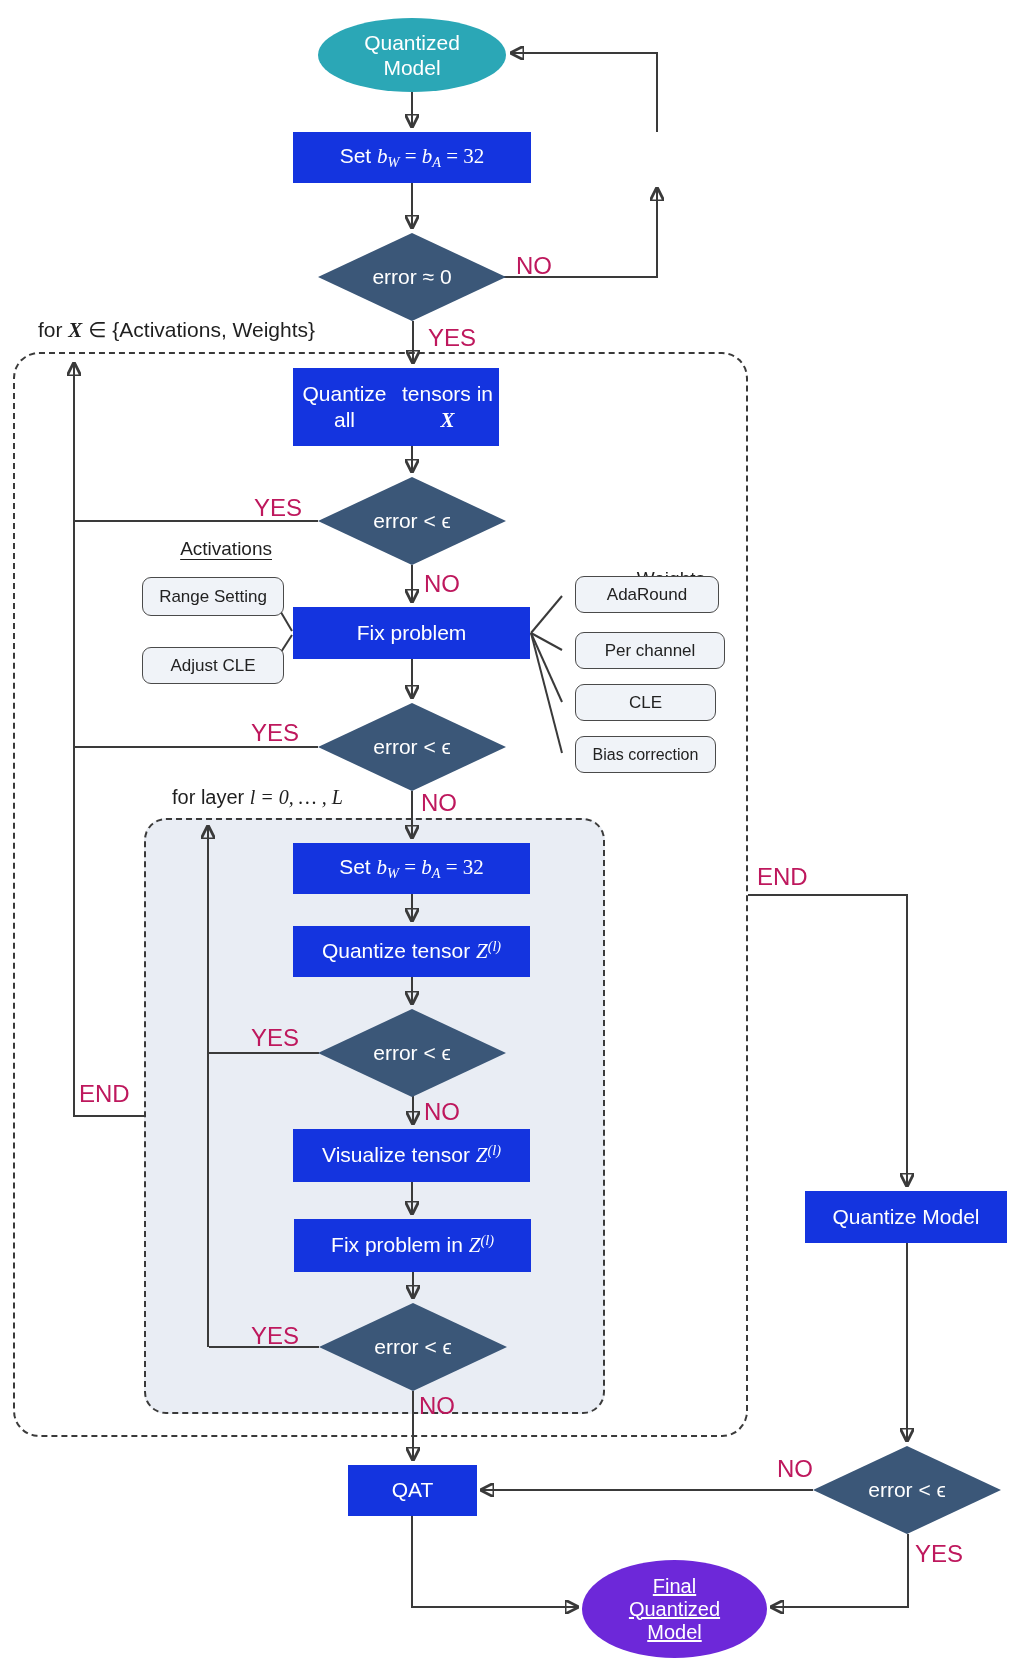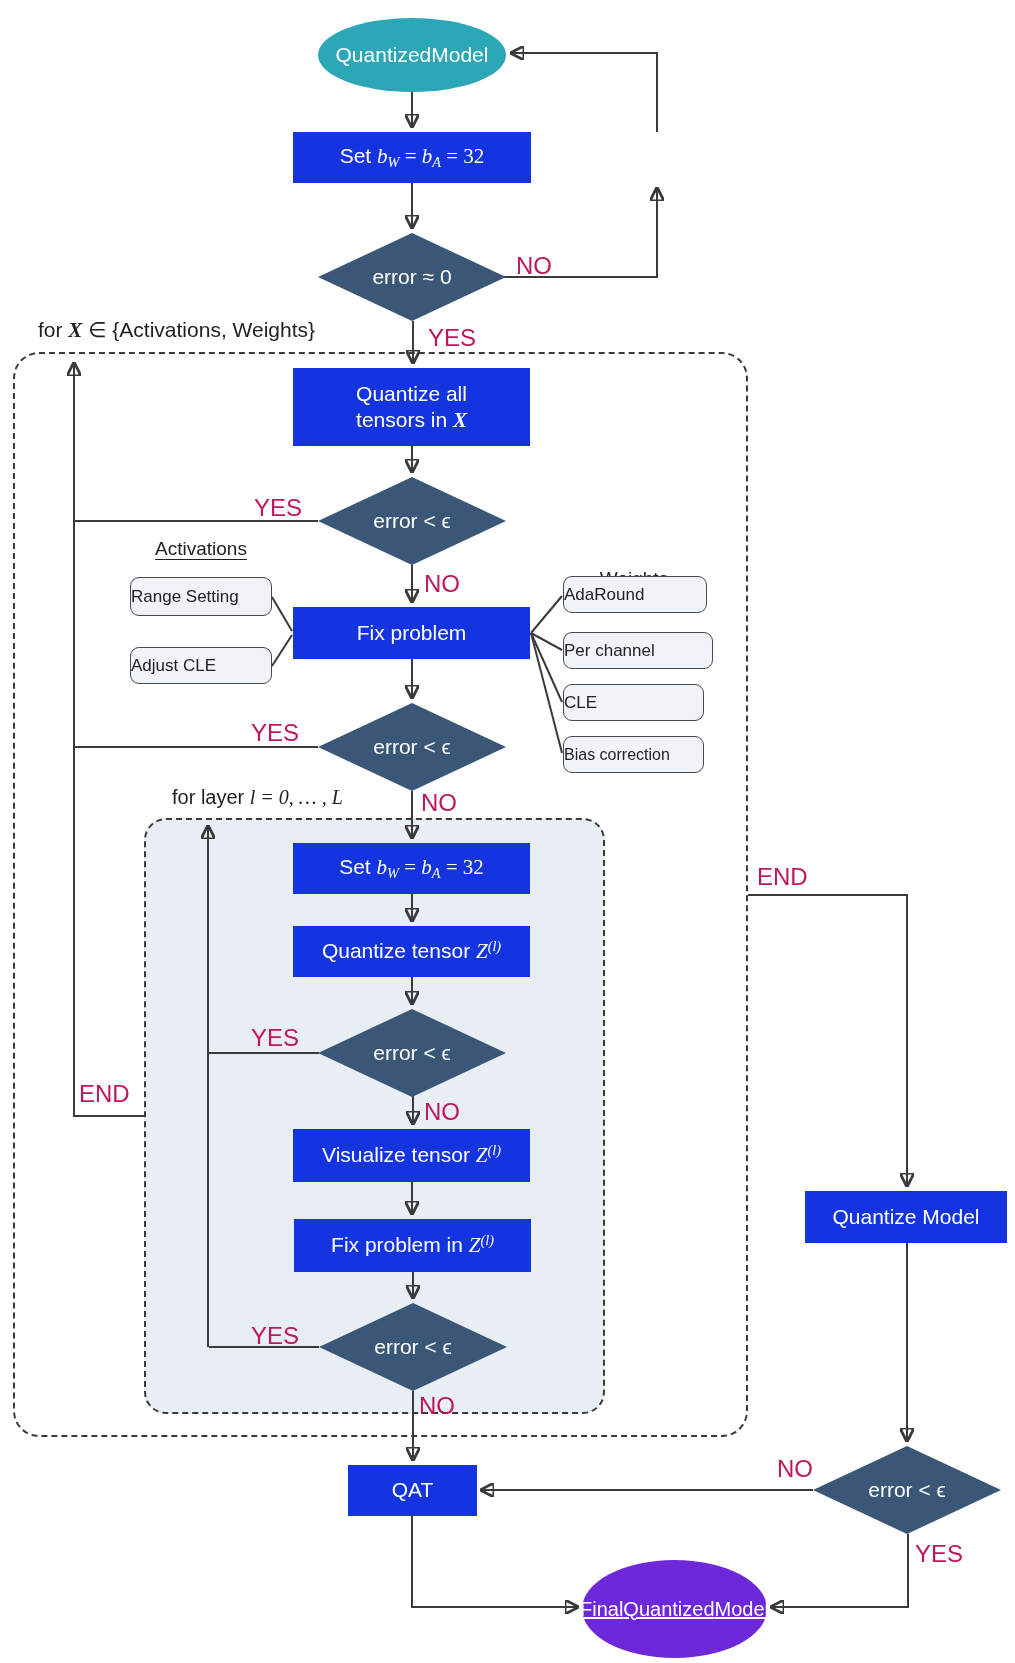--- a/index.html
+++ b/index.html
@@ -10,27 +10,27 @@
   .outer-loop{border:2px dashed #3a3a3a;border-radius:26px;background:transparent;z-index:0;}
   .inner-loop{border:2px dashed #3a3a3a;border-radius:22px;background:#e9edf4;z-index:1;}
   
   svg.wires{position:absolute;left:0;top:0;z-index:2;}
   svg.wires path{stroke:#3a3a3a;stroke-width:2;fill:none;}
   
   .node{z-index:3;display:flex;align-items:center;justify-content:center;text-align:center;}
   .process{background:#1434DF;color:#ffffff;font-size:21px;line-height:1.25;}
   .diamond{background:#3B5778;color:#ffffff;font-size:21px;
            clip-path:polygon(50% 0,100% 50%,50% 100%,0 50%);}
-  .ellipse{border-radius:50%;color:#ffffff;font-size:21px;line-height:1.2;}
+  .ellipse{border-radius:50%;color:#ffffff;font-size:21px;line-height:1.2;flex-direction:column;}
   .teal{background:#2BA7B6;}
   .red{background:#6d28d9;font-size:20px;line-height:1.15;text-decoration:underline;}
   .opt{background:#f0f3f8;border:1.5px solid #4a4a4a;border-radius:9px;color:#222;
-       font-size:17px;z-index:3;display:flex;align-items:center;justify-content:flex-start;text-align:center;}
+       font-size:17px;z-index:3;display:flex;align-items:center;justify-content:center;text-align:center;margin-left:12px;}
   .lbl{z-index:4;font-size:24px;color:#be185d;white-space:nowrap;}
-  .colhead{z-index:3;font-size:19px;color:#1f1f1f;text-align:center;
+  .colhead{z-index:3;font-size:19px;color:#1f1f1f;text-align:right;
            text-decoration:underline;text-underline-offset:4px;}
   .loop-label{z-index:4;font-size:21px;color:#1f1f1f;white-space:nowrap;}
   
   .mi{font-family:"Liberation Serif",serif;font-style:italic;}
   .mbi{font-family:"Liberation Serif",serif;font-style:italic;font-weight:bold;}
   .mu{font-family:"Liberation Serif",serif;font-style:normal;}
   .process sub{font-size:0.68em;vertical-align:-0.25em;}
   .process sup{font-size:0.68em;vertical-align:0.5em;}
 </style>
 </head>
@@ -89,21 +89,21 @@
     <span>Final</span>
     <span>Quantized</span>
     <span>Model</span>
   </div>
 
   <div class="abs node process" style="left:293px;top:132px;width:238px;height:51px">
     <span><span>Set </span><span class="mi">b</span><sub class="mi">W</sub><span class="mu"> = </span><span class="mi">b</span><sub class="mi">A</sub><span class="mu"> = 32</span></span>
   </div>
 
 
-  <div class="abs node process" style="left:293px;top:368px;width:237px;height:78px;flex-direction:column">
+  <div class="abs node process" style="left:293px;top:368px;width:206px;height:78px;flex-direction:row">
     <span>Quantize all</span>
     <span><span>tensors in </span><span class="mbi">X</span></span>
   </div>
 
   <div class="abs node process" style="left:293px;top:607px;width:237px;height:52px">
     <span>Fix problem</span>
   </div>
 
   <div class="abs node process" style="left:293px;top:843px;width:237px;height:51px">
     <span><span>Set </span><span class="mi">b</span><sub class="mi">W</sub><span class="mu"> = </span><span class="mi">b</span><sub class="mi">A</sub><span class="mu"> = 32</span></span>

